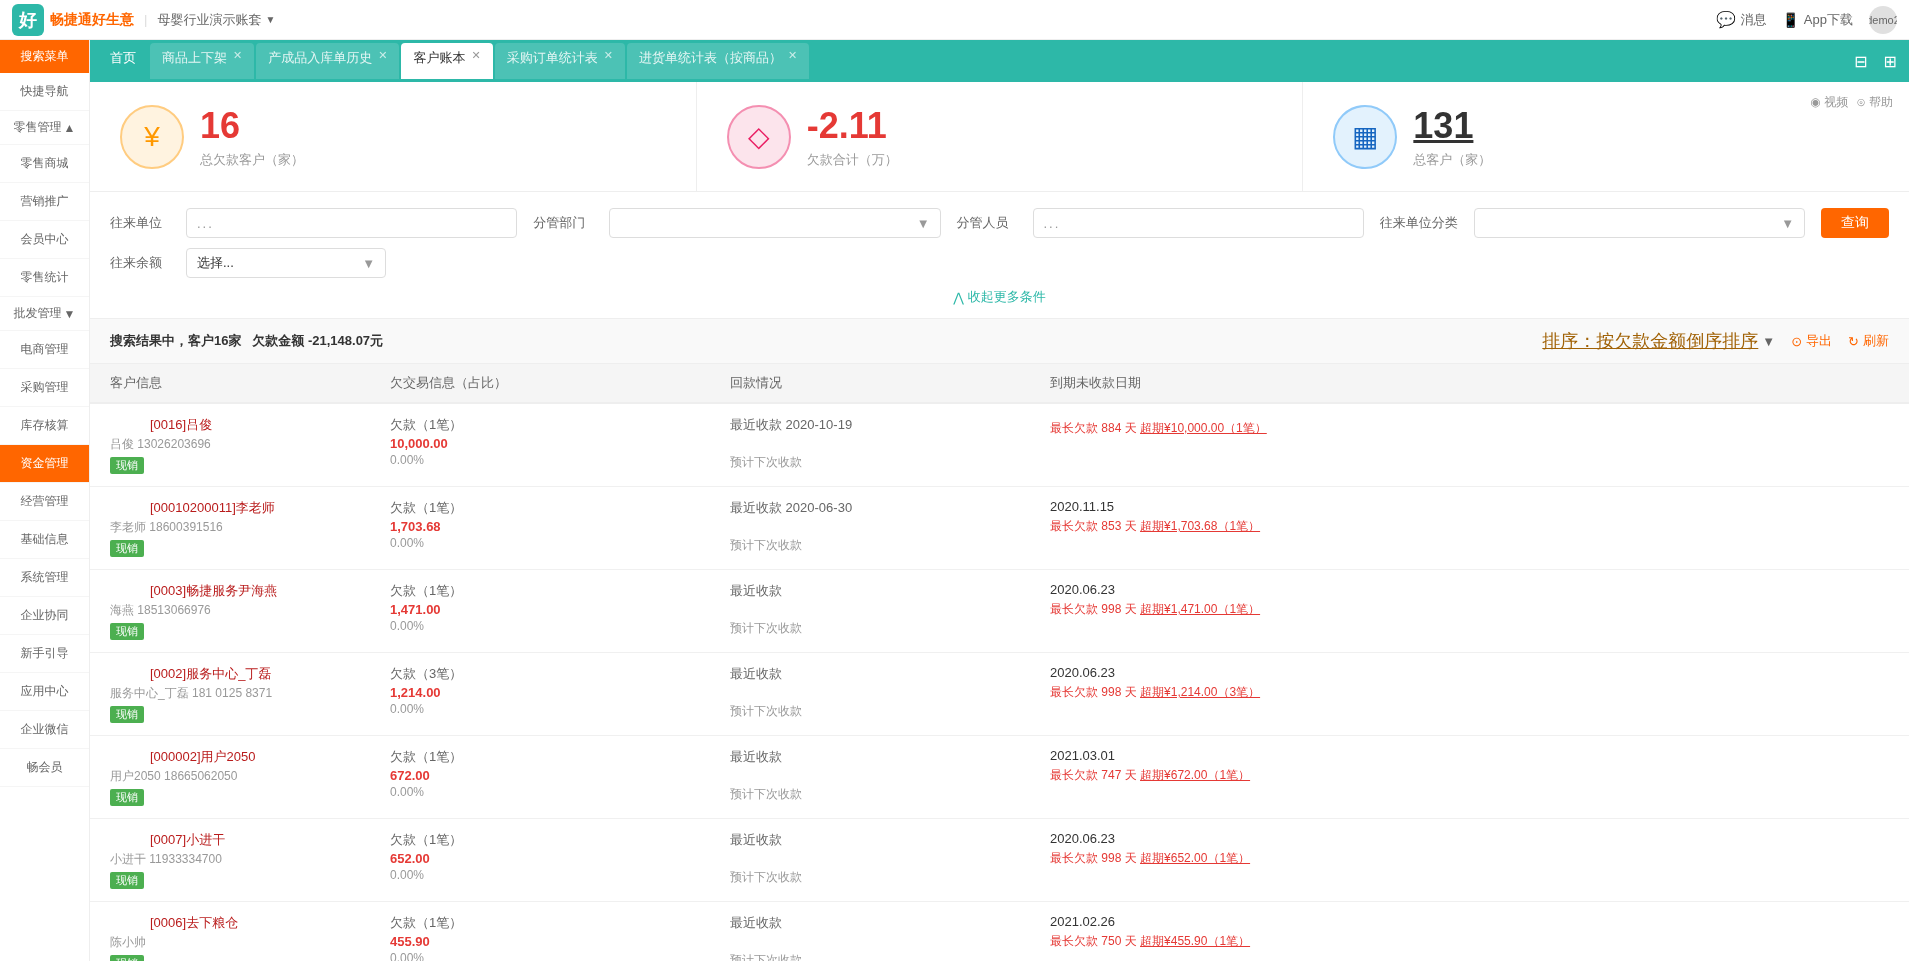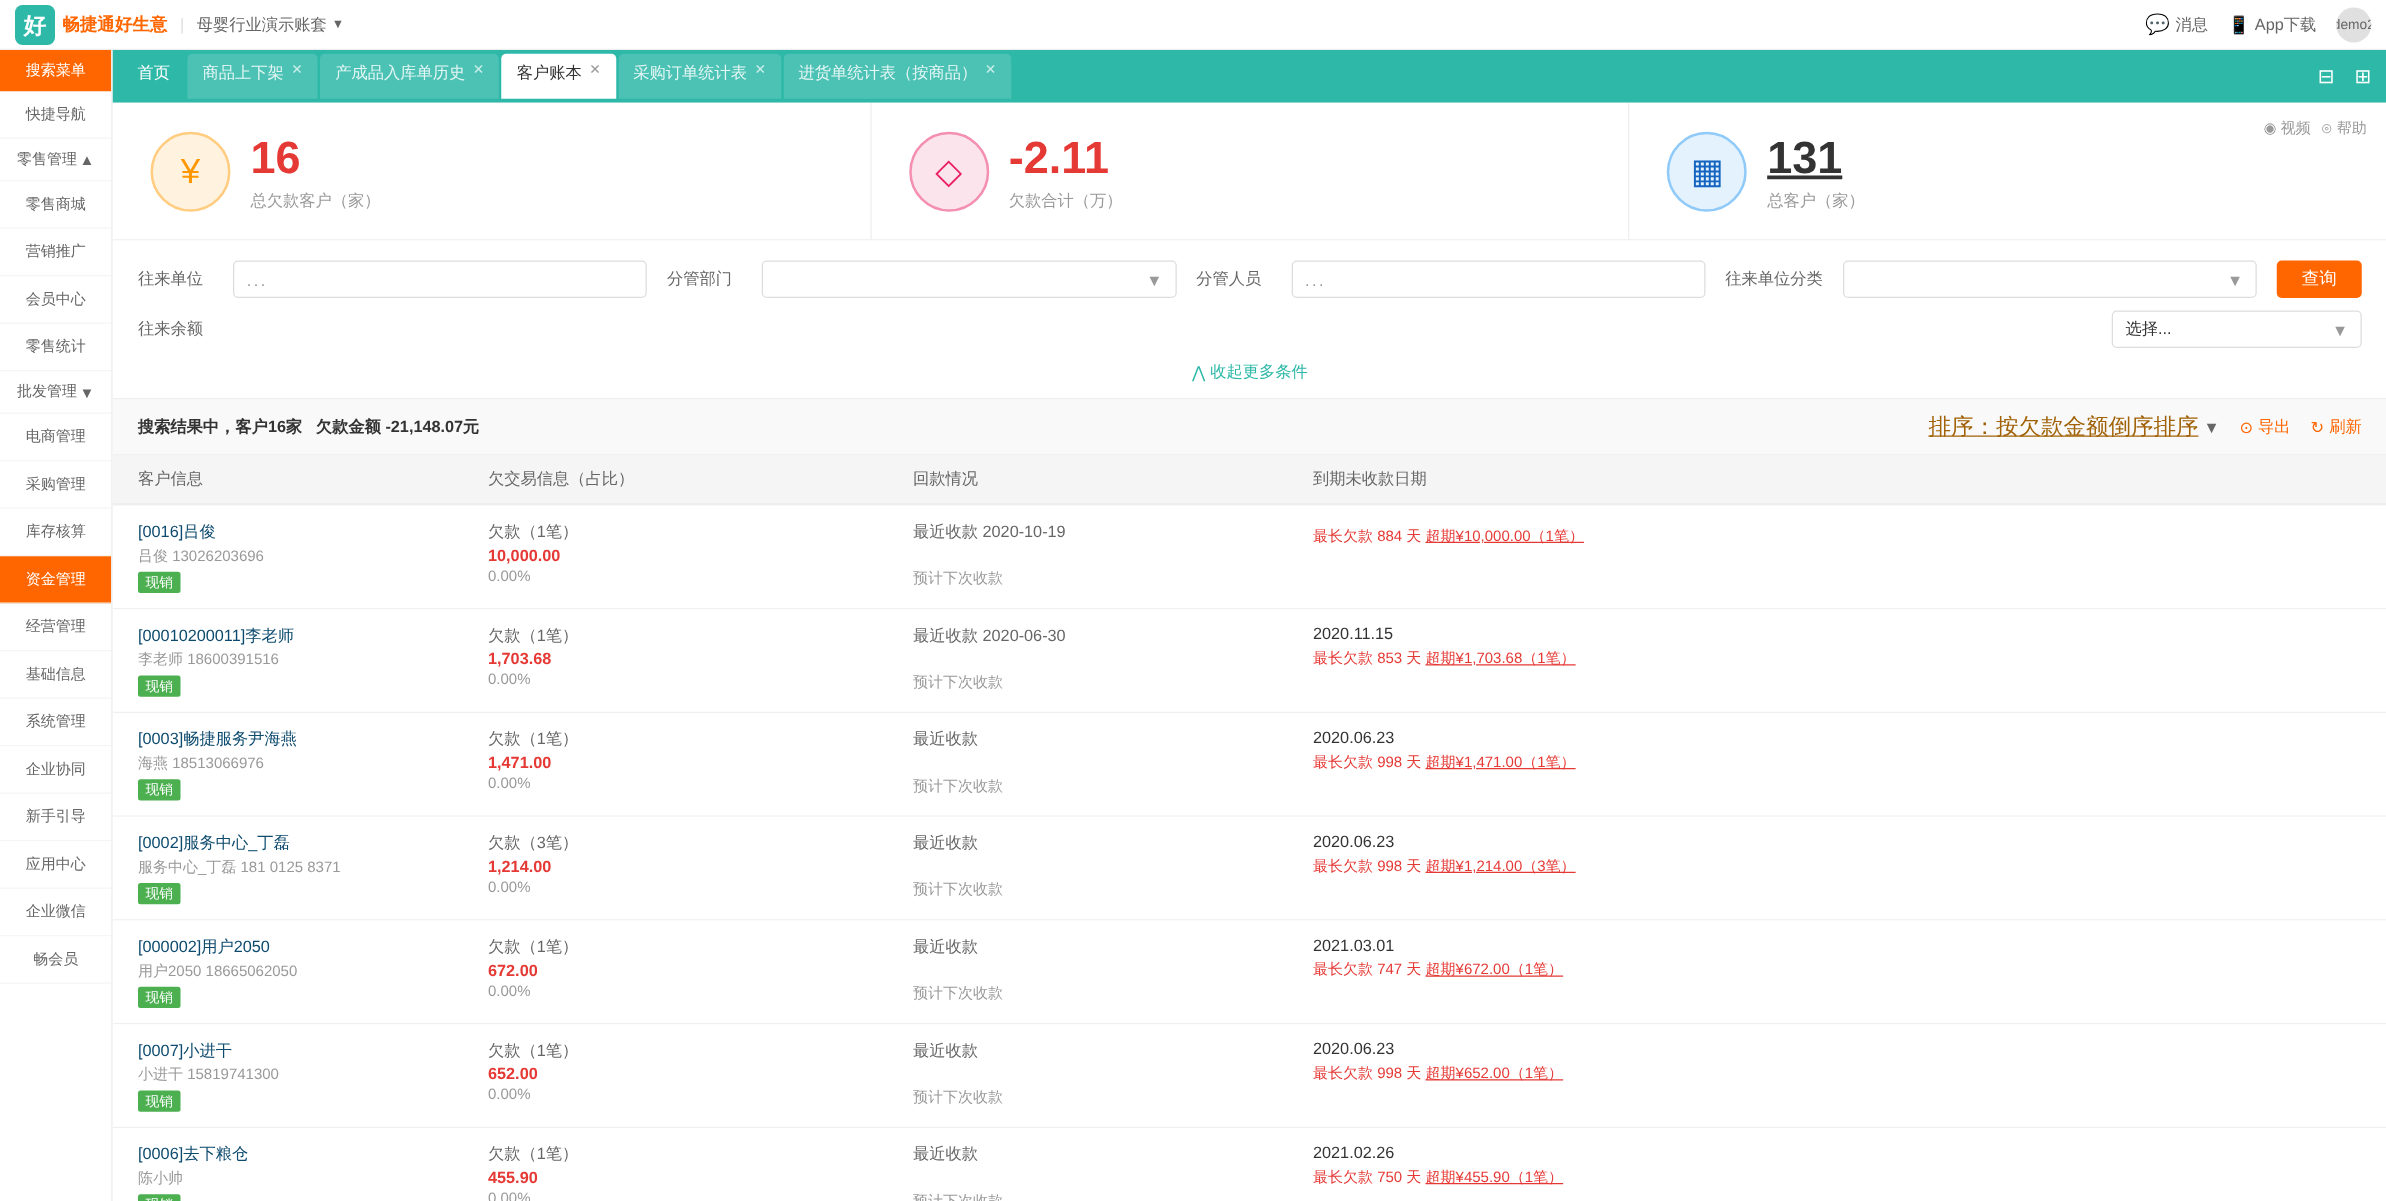--- a/index.html
+++ b/index.html
@@ -48,21 +48,21 @@
     .stat-icon.blue { background: #e3f2fd; color: #1565c0; border: 2px solid #90caf9; }
     .stat-value { font-size: 36px; font-weight: bold; }
     .stat-value.red { color: #e53935; }
     .stat-value.dark { color: #333; text-decoration: underline; }
     .stat-label { font-size: 13px; color: #999; margin-top: 4px; }
     .stat-text { display: flex; flex-direction: column; }
     .stat-help { position: absolute; top: 12px; right: 16px; display: flex; gap: 8px; font-size: 12px; color: #999; }
 
     
     .filter-area { background: #fff; padding: 16px 20px 8px; border-bottom: 1px solid #eee; }
-    .filter-row { display: flex; align-items: center; gap: 16px; margin-bottom: 10px; justify-content: space-between; }
+    .filter-row { display: flex; align-items: center; gap: 16px; margin-bottom: 10px; }
     .filter-label { font-size: 13px; color: #666; white-space: nowrap; min-width: 60px; }
     .filter-input { flex: 1; border: 1px solid #ddd; border-radius: 4px; padding: 5px 10px; font-size: 13px; color: #333; background: #fff; display: flex; align-items: center; justify-content: space-between; min-height: 30px; }
     .filter-input .dots { color: #999; letter-spacing: 2px; }
     .filter-select { flex: 1; border: 1px solid #ddd; border-radius: 4px; padding: 5px 10px; font-size: 13px; color: #333; background: #fff; display: flex; align-items: center; justify-content: space-between; min-height: 30px; }
     .filter-select .arrow { color: #999; }
     .search-btn { background: #ff6600; color: #fff; border: none; border-radius: 4px; padding: 6px 20px; font-size: 14px; cursor: pointer; white-space: nowrap; }
     .collapse-btn { display: flex; align-items: center; justify-content: center; gap: 4px; color: #2db8a8; font-size: 13px; cursor: pointer; padding: 4px; }
 
     
     .results-bar { background: #f9f9f9; padding: 10px 20px; display: flex; align-items: center; justify-content: space-between; border-bottom: 1px solid #eee; font-size: 13px; gap: 37px; }
@@ -70,21 +70,21 @@
     .results-info span { color: #333; font-weight: bold; }
     .results-actions { display: flex; align-items: center; gap: 16px; color: #666; font-size: 13px; }
     .sort-select { color: #a16207; font-size: 18px; text-decoration: underline; }
     .action-btn { display: flex; align-items: center; gap: 4px; color: #ff6600; cursor: pointer; }
     .table-header { display: flex; background: #f5f5f5; border-bottom: 2px solid #eee; padding: 10px 20px; }
     .col-header { font-size: 13px; color: #666; font-weight: normal; }
 
     .table-row { display: flex; background: #fff; border-bottom: 1px solid #f0f0f0; padding: 12px 20px; align-items: flex-start; }
 
     .customer-col { flex: 0 0 280px; }
-    .customer-name { color: #0c4a6e; font-size: 13px; text-decoration: none; cursor: pointer; }
+    .customer-name { color: #b91c1c; font-size: 13px; text-decoration: none; cursor: pointer; margin-left: 40px; }
     .customer-phone { color: #999; font-size: 12px; margin-top: 2px; }
     .customer-badge { display: inline-block; background: #4caf50; color: #fff; font-size: 11px; padding: 1px 6px; border-radius: 2px; margin-top: 4px; }
 
     .debt-col { flex: 0 0 340px; }
     .debt-count { color: #666; font-size: 13px; }
     .debt-amount { color: #e53935; font-size: 13px; font-weight: bold; margin-top: 2px; }
     .debt-percent { color: #999; font-size: 12px; margin-top: 2px; }
 
     .return-col { flex: 0 0 320px; }
     .return-latest { color: #666; font-size: 13px; }
@@ -430,21 +430,21 @@
     <div class="date-col">
       <div class="date-value">2021.03.01</div>
       <div class="date-overdue">
         最长欠款 747 天 <span style="color:#e53935;text-decoration:underline;">超期¥672.00（1笔）</span>
       </div>
     </div>
   </div>
             <div class="table-row">
     <div class="customer-col">
       <div><a class="customer-name">[0007]小进干</a></div>
-      <div class="customer-phone">小进干  15819741300</div>
+      <div class="customer-phone">小进干  11933334700</div>
       <span class="customer-badge">现销</span>
     </div>
     <div class="debt-col">
       <div class="debt-count">欠款（1笔）</div>
       <div class="debt-amount">652.00</div>
       <div class="debt-percent">0.00%</div>
     </div>
     <div class="return-col">
       <div class="return-latest">最近收款</div>
       <div class="return-next">预计下次收款</div>

